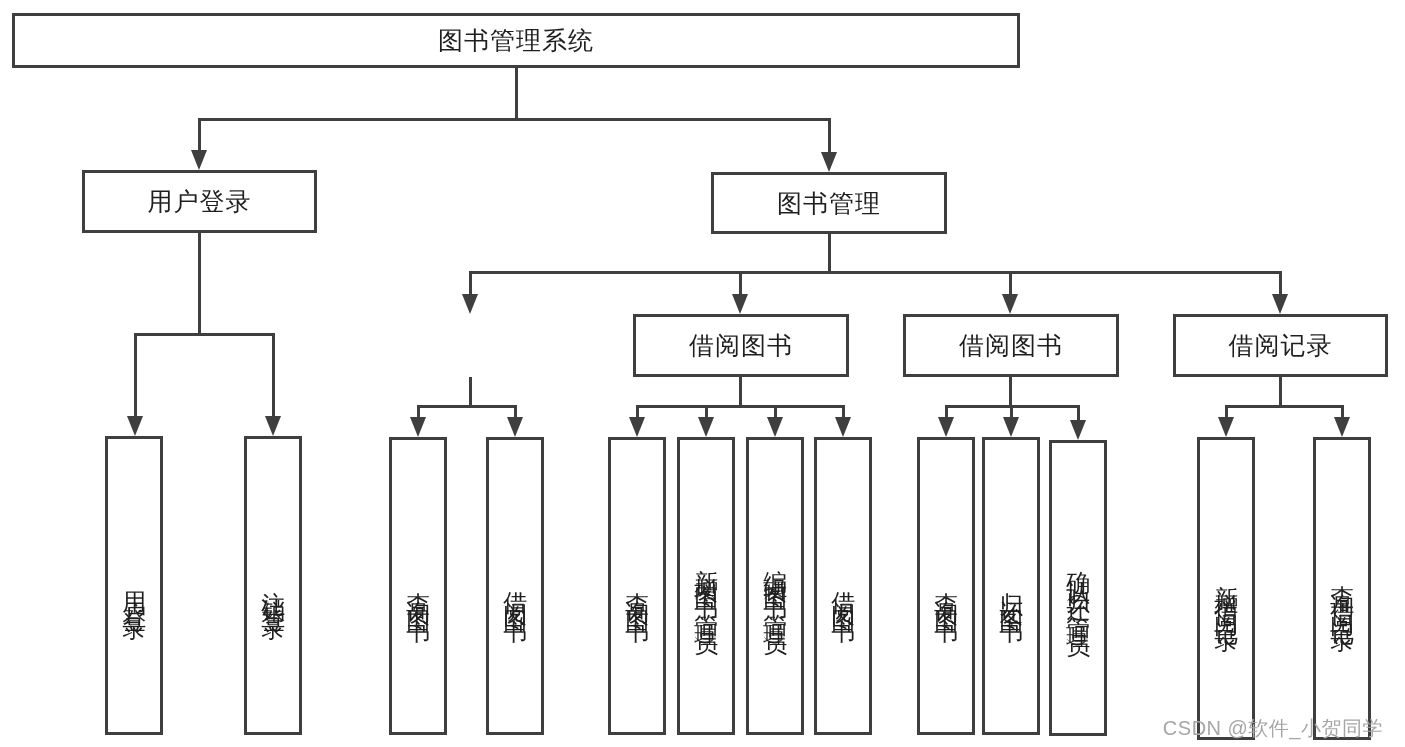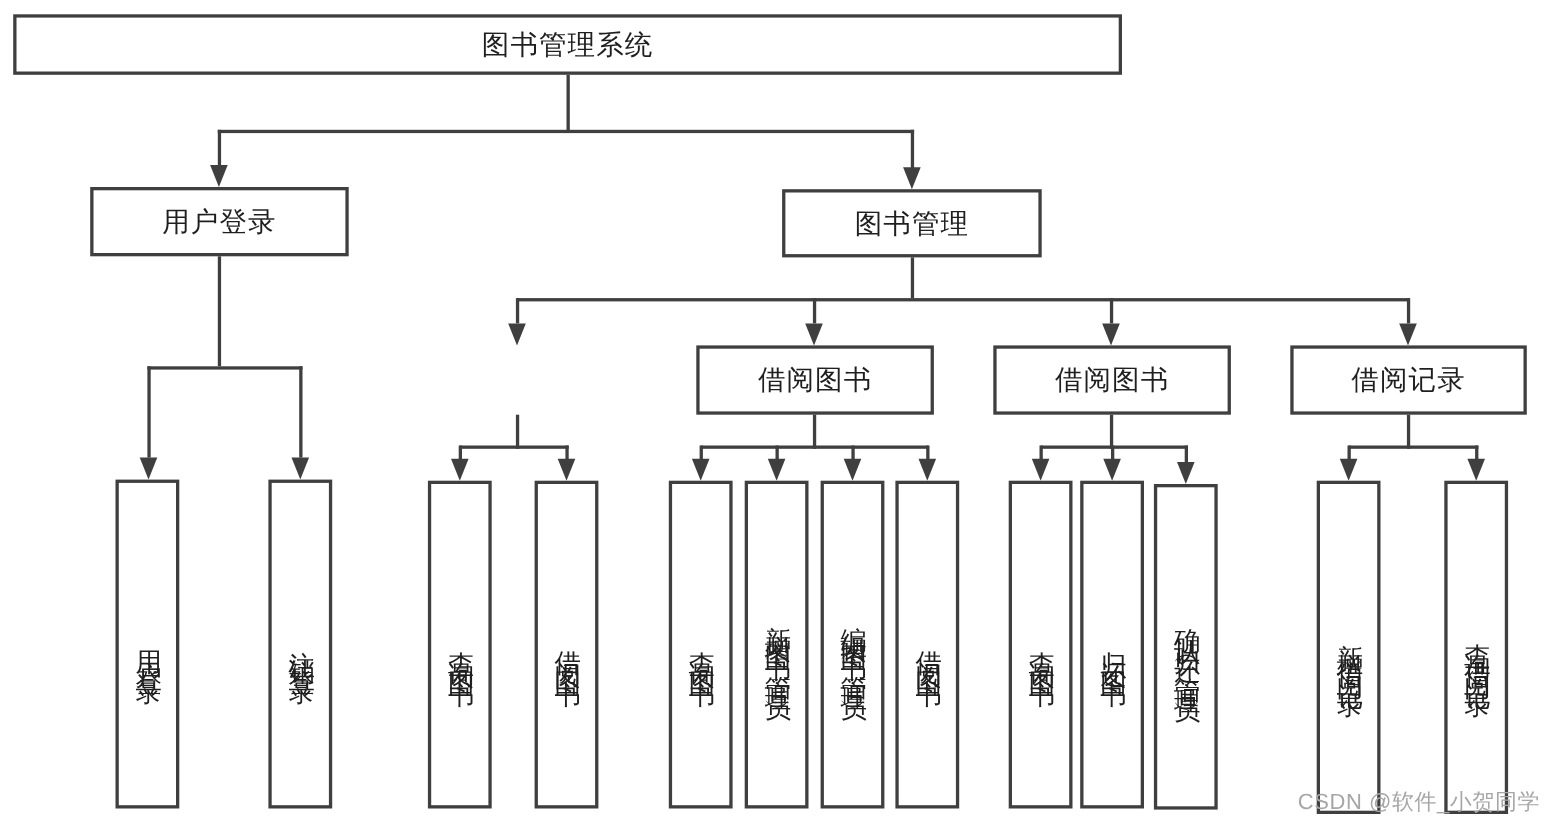--- a/index.html
+++ b/index.html
@@ -34,21 +34,21 @@
   
   .vl{position:absolute;width:3px;background:var(--line);}
   .hl{position:absolute;height:3px;background:var(--line);}
   
   .ah{
     position:absolute;width:0;height:0;
     border-left:8px solid transparent;border-right:8px solid transparent;
     border-top:20px solid var(--line);
   }
   .watermark{
-    position:absolute;right:5px;bottom:5px;color:var(--wm);
+    position:absolute;right:22px;bottom:5px;color:var(--wm);
     font-size:20px;letter-spacing:0.5px;white-space:nowrap;
   }
 </style>
 </head>
 <body>
 
 <div class="canvas">
 
   <div class="node" style="left:12px;top:13px;width:1008px;height:55px;">
     <span>图书管理系统</span>

